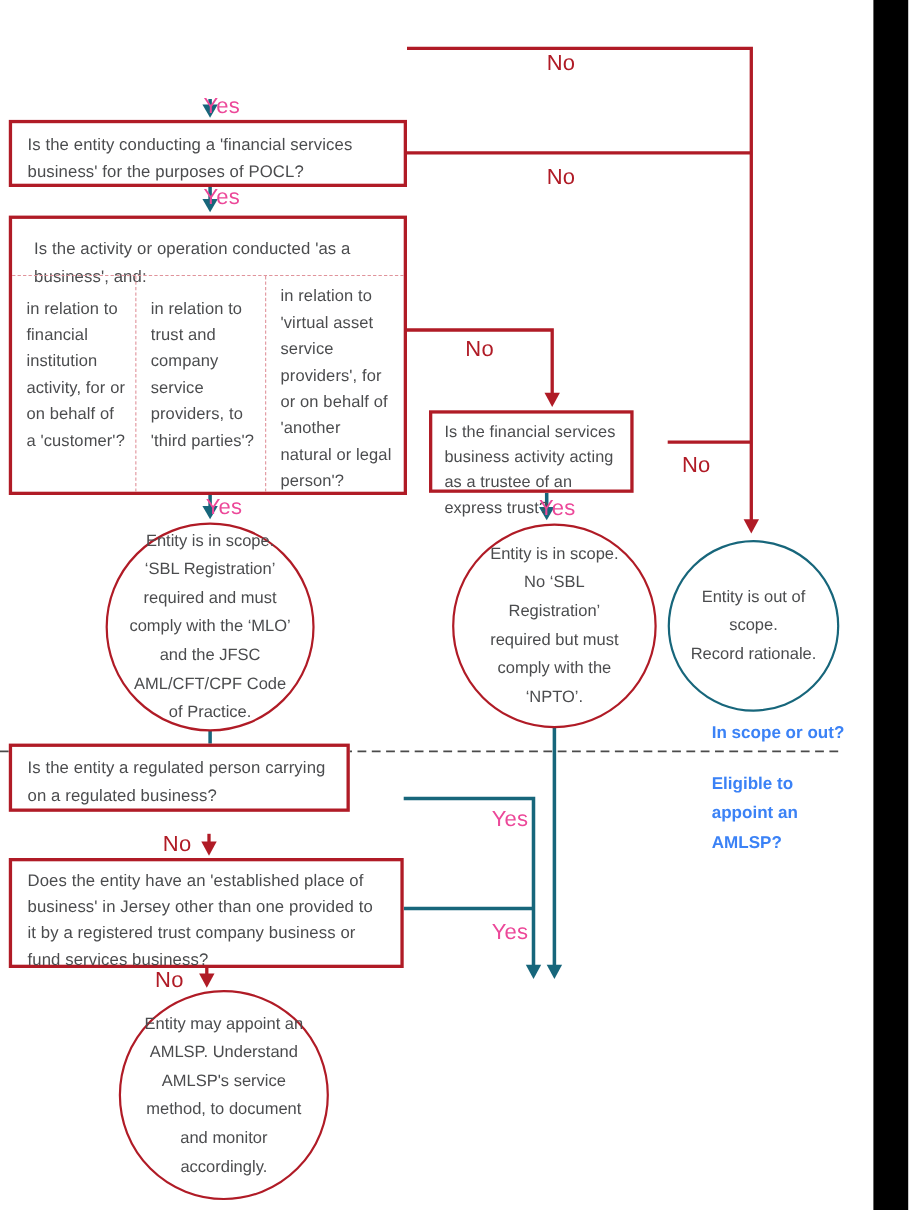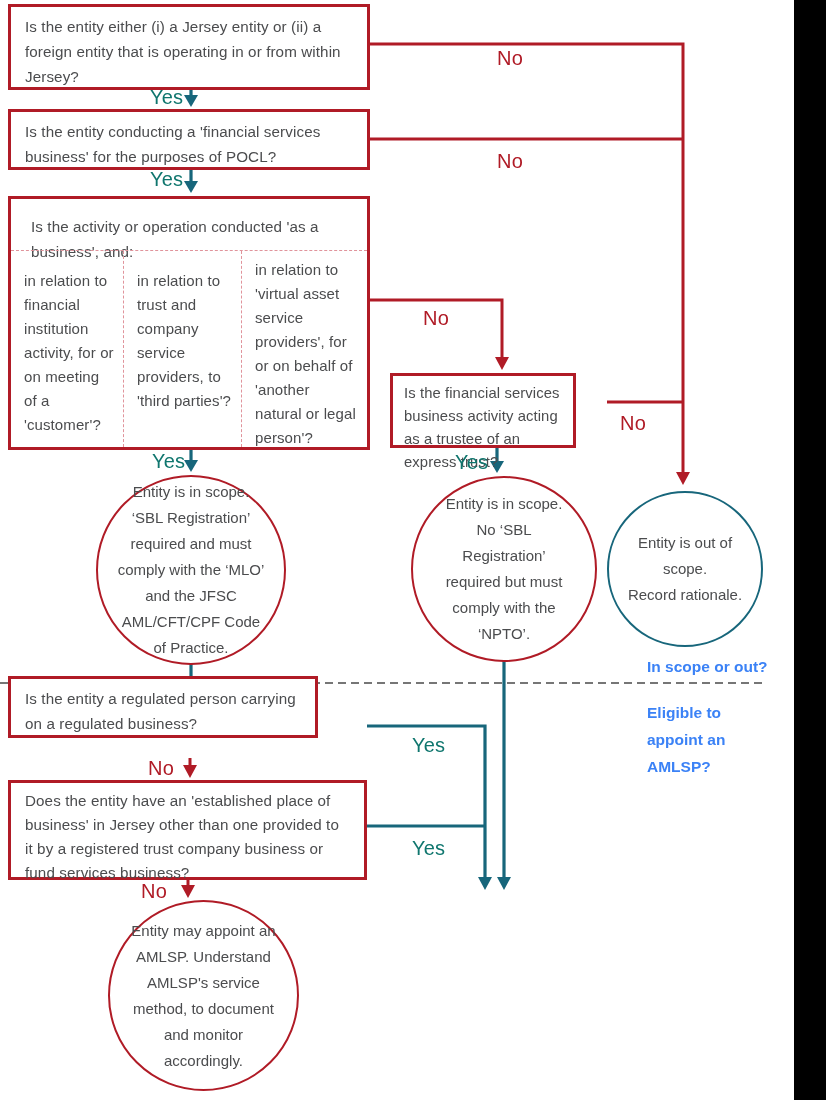--- a/index.html
+++ b/index.html
@@ -60,21 +60,21 @@
     font-size: 15px; line-height: 26px;
     white-space: pre-line;
   }
   #circle1 { left: 96px;  top: 475px; width: 190px; height: 190px; }
   #circle2 { left: 411px; top: 476px; width: 186px; height: 186px; }
   #circle3 { left: 607px; top: 491px; width: 156px; height: 156px; border-color: #17667b; }
   #circle4 { left: 108px;  top: 900px; width: 191px; height: 191px; }
   #circle5 { left: 407px; top: 898px; width: 186px; height: 192px; }
 
   .lbl { position: absolute; font-size: 20px; letter-spacing: 0.2px; }
-  .lbl.yes { color: #0f766e; }
+  .lbl.yes { color: #ec4899; margin-left: 35px; }
   .lbl.no  { color: #b01b26; }
   #yes1 { left: 150px; top: 86px; }
   #yes2 { left: 150px; top: 168px; }
   #yes3 { left: 152px; top: 450px; }
   #yes4 { left: 455px; top: 451px; }
   #yes5 { left: 412px; top: 734px; }
   #yes6 { left: 412px; top: 837px; }
   #no1  { left: 497px; top: 47px; }
   #no2  { left: 497px; top: 150px; }
   #no3  { left: 423px; top: 307px; }
@@ -147,28 +147,27 @@
       <path class="line-teal" d="M367 726 H485 V878"></path>
       <path class="line-teal" d="M367 826 H485"></path>
       <polygon class="head-teal" points="478,877 492,877 485,890"></polygon>
     </g>
     <g>
       <path class="line-teal" d="M504 660 V878"></path>
       <polygon class="head-teal" points="497,877 511,877 504,890"></polygon>
     </g>
   </svg>
 
-  <div class="qbox" id="box1">Is the entity either (i) a Jersey entity or (ii) a foreign entity that is operating in or from within Jersey?</div>
 
   <div class="qbox" id="box2">Is the entity conducting a 'financial services business' for the purposes of POCL?</div>
 
   <div class="qbox" id="box3">
     <div class="b3-head">Is the activity or operation conducted 'as a business', and:</div>
     <div class="b3-sep"></div>
-    <div class="b3-col" id="b3c1">in relation to financial institution activity, for or on meeting of a 'customer'?</div>
+    <div class="b3-col" id="b3c1">in relation to financial institution activity, for or on behalf of a 'customer'?</div>
     <div class="b3-col" id="b3c2">in relation to trust and company service providers, to 'third parties'?</div>
     <div class="b3-col" id="b3c3">in relation to 'virtual asset service providers', for or on behalf of 'another natural or legal person'?</div>
   </div>
 
   <div class="qbox" id="box4">Is the financial services business activity acting as a trustee of an express trust?</div>
 
   <div class="qbox" id="box5">Is the entity a regulated person carrying on a regulated business?</div>
 
   <div class="qbox" id="box6">Does the entity have an 'established place of business' in Jersey other than one provided to it by a registered trust company business or fund services business?</div>
 

